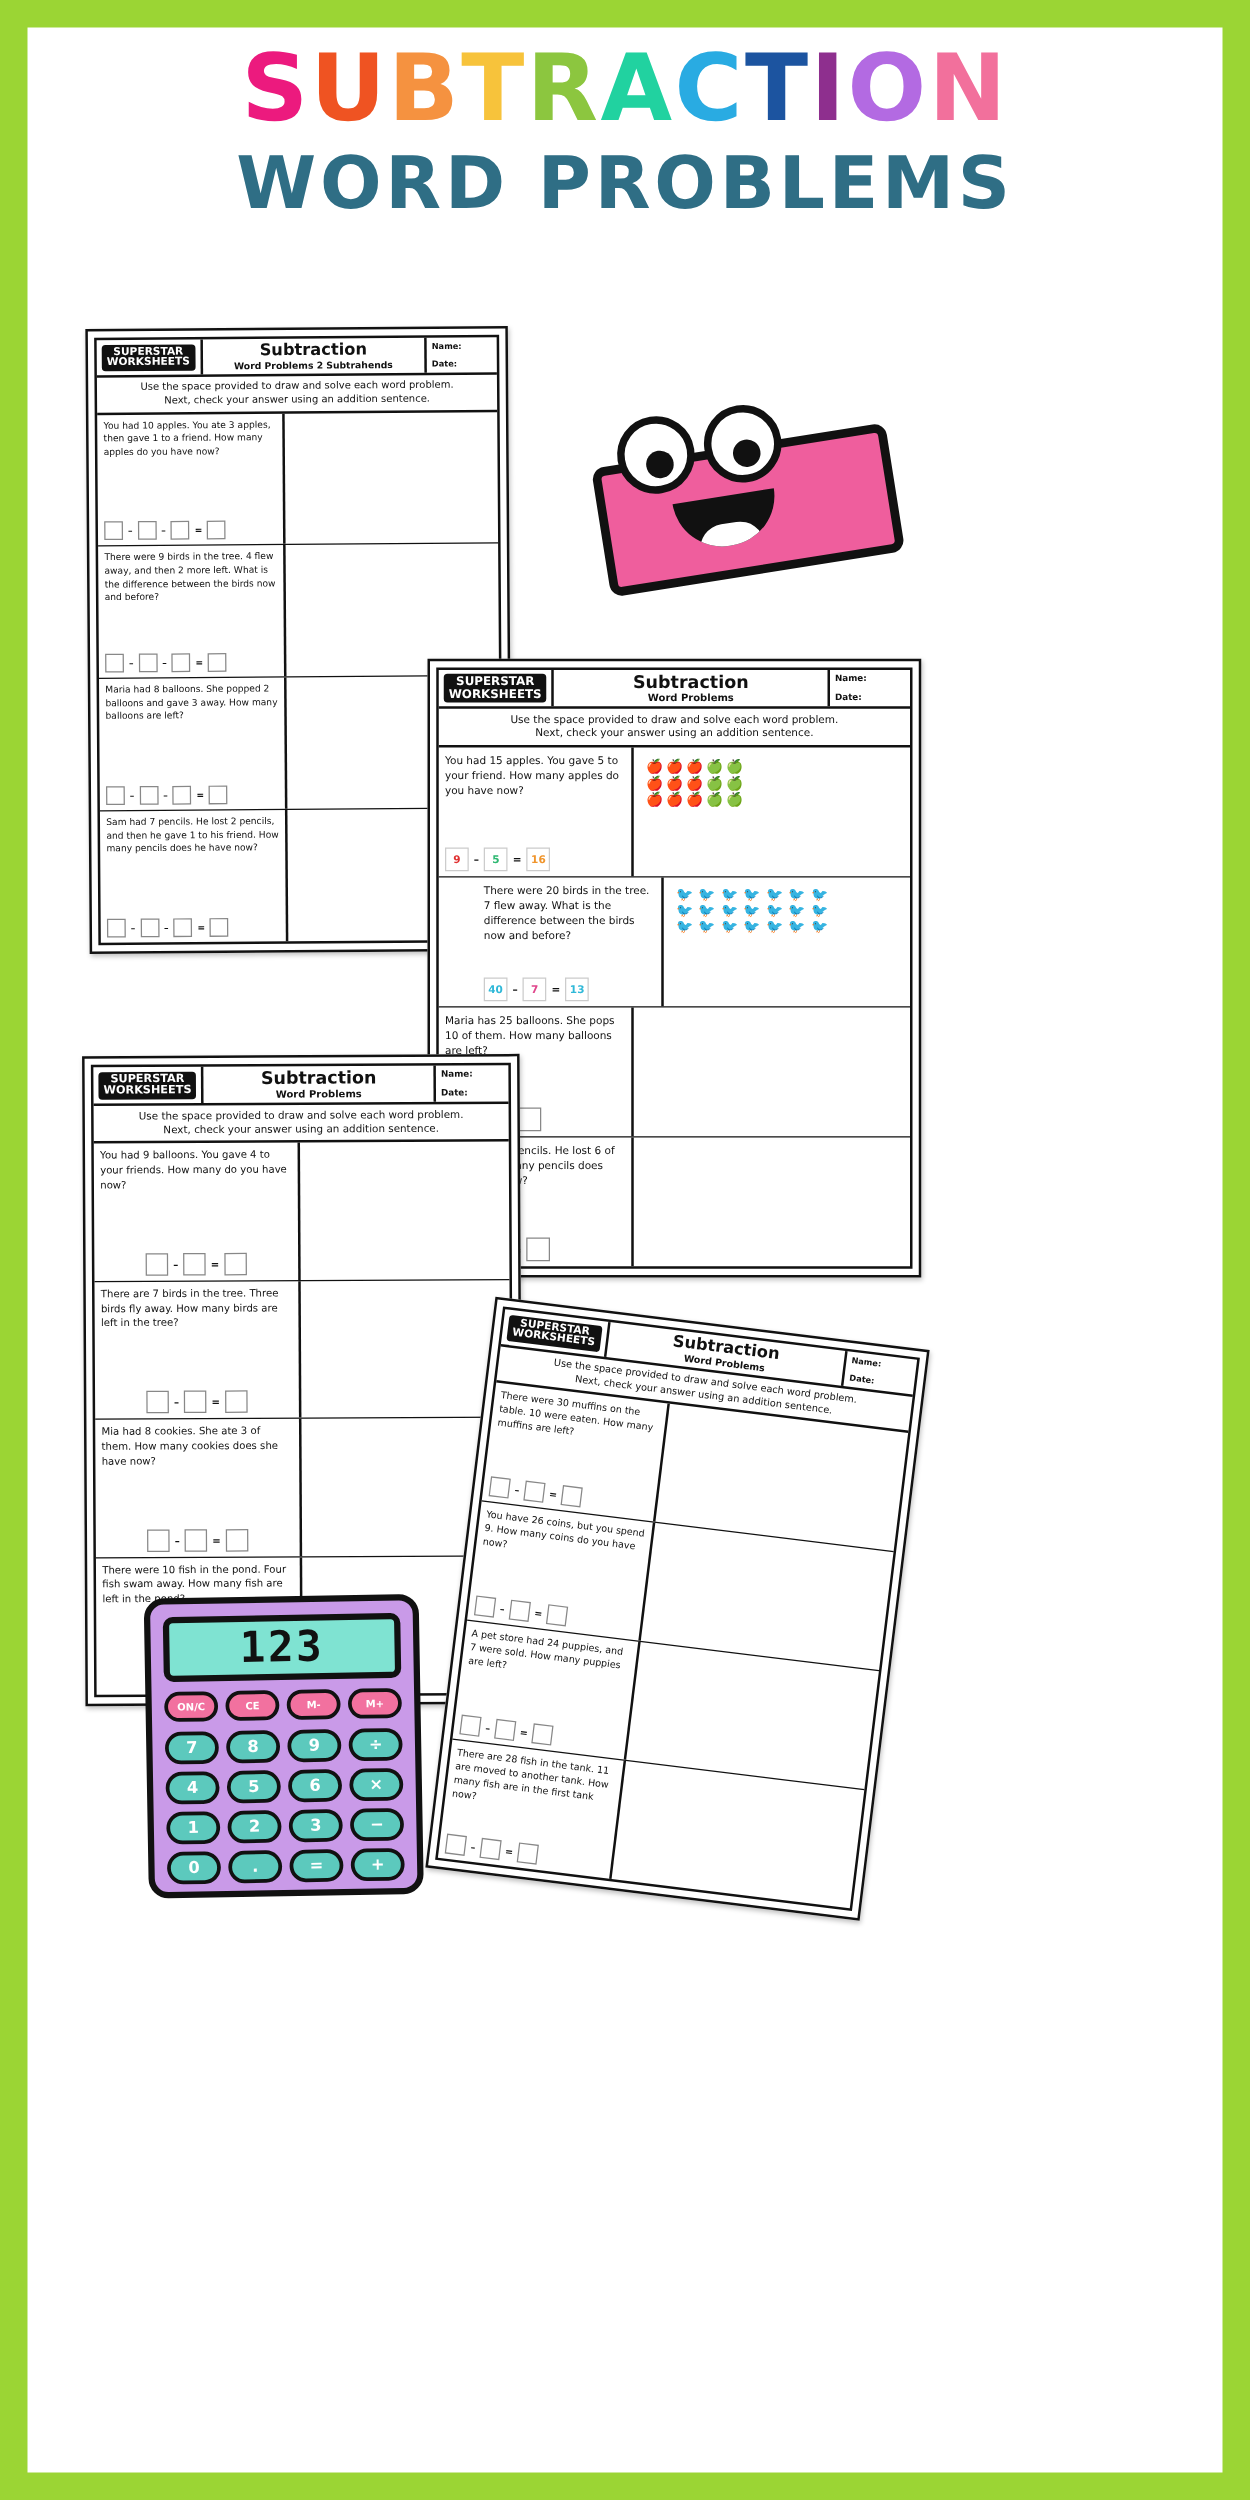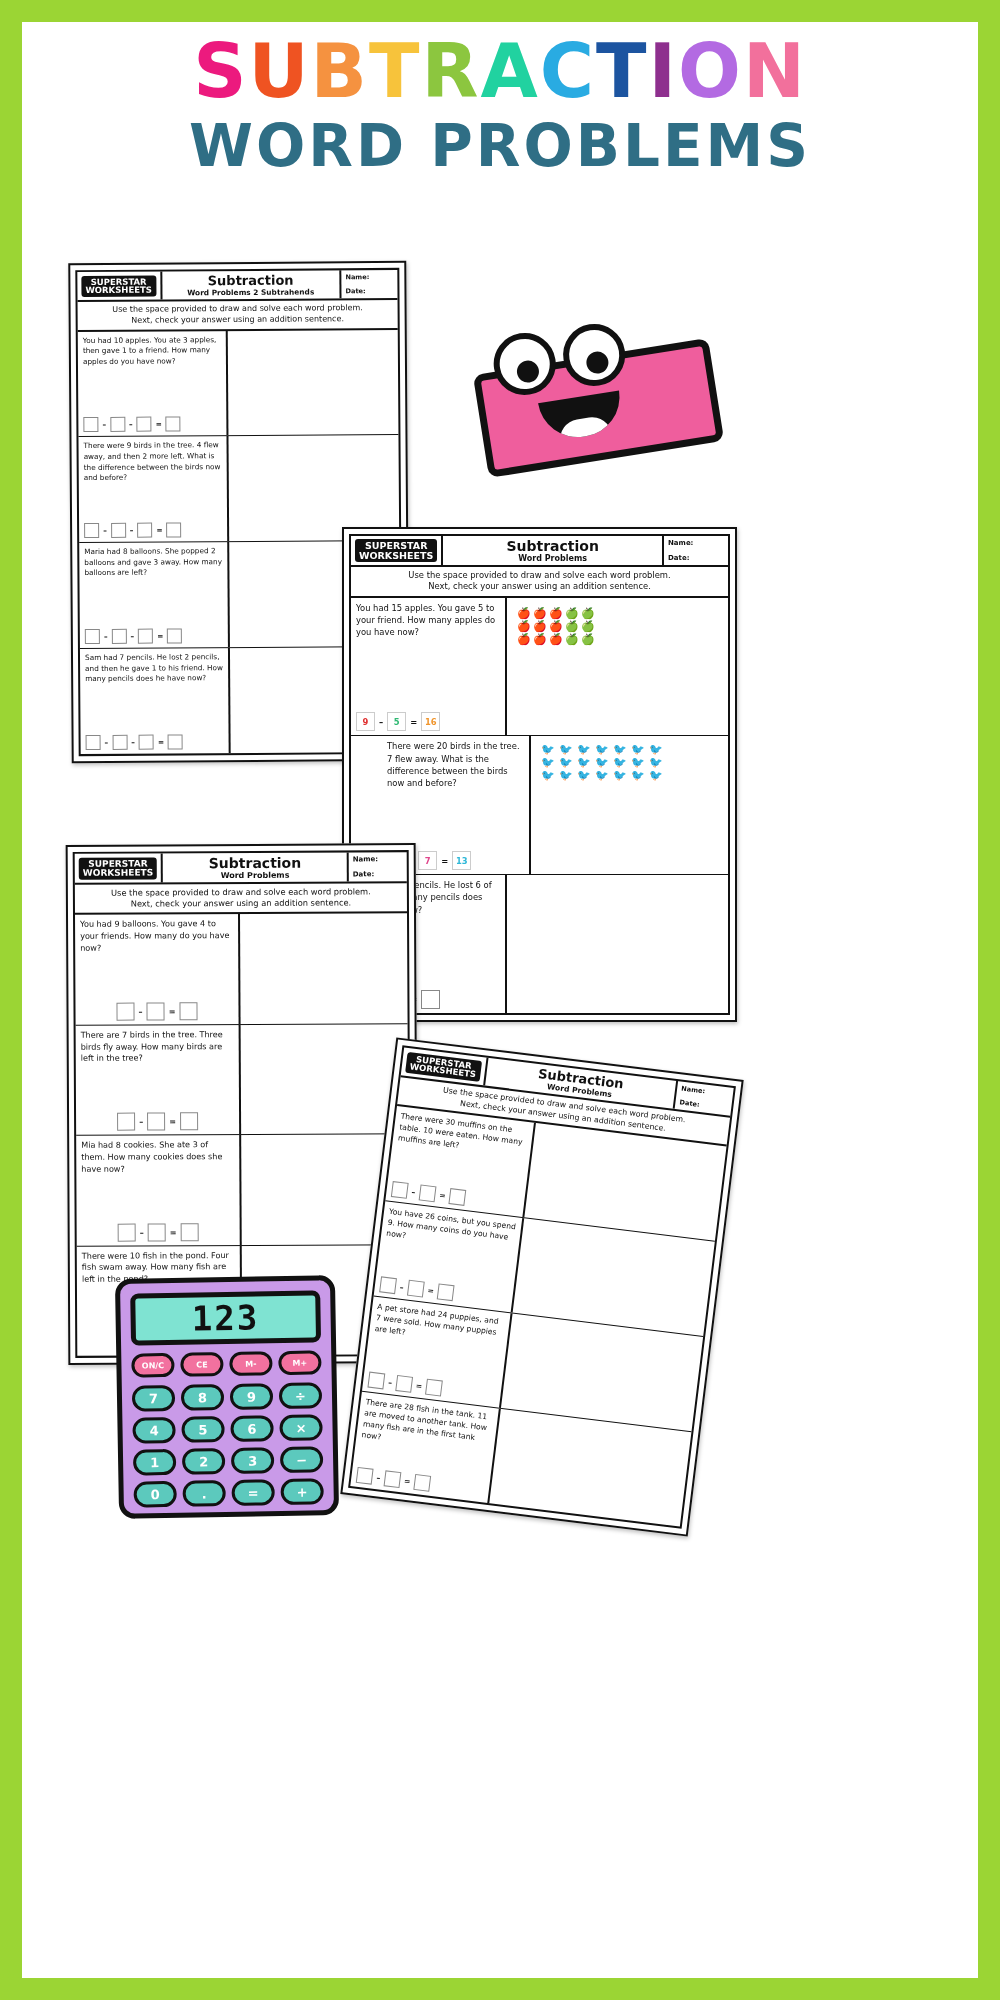--- a/index.html
+++ b/index.html
@@ -346,20 +346,33 @@
                   <span style="color:#e48;">🐦</span>
                 <span style="color:#3cf;">🐦</span>
                   <span style="color:#3cf;">🐦</span>
                   <span style="color:#3cf;">🐦</span>
                   <span style="color:#3cf;">🐦</span>
                   <span style="color:#3cf;">🐦</span>
                   <span style="color:#e48;">🐦</span>
                   <span style="color:#e48;">🐦</span>
               </div>
             </div>
+          </div>
+          <div class="prow">
+            <div class="pq" style="width:156px;">
+              <div class="qtext">Maria has 25 balloons. She pops 10 of them. How many balloons are left?</div>
+              <div class="eqn">
+                <span class="bx" style="width:19px;height:19px;"></span>
+                <span class="op">–</span>
+                <span class="bx" style="width:19px;height:19px;"></span>
+                <span class="op"></span>
+                <span class="bx" style="width:19px;height:19px;"></span>
+              </div>
+            </div>
+            <div class="pa"></div>
           </div>
           <div class="prow">
             <div class="pq" style="width:156px;">
               <div class="qtext">Sam had 18 pencils. He lost 6 of them. How many pencils does Sam have now?</div>
               <div class="eqn">
                 <span class="bx" style="width:19px;height:19px;"></span>
                 <span class="op">–</span>
                 <span class="bx" style="width:19px;height:19px;"></span>
                 <span class="op">=</span>
                 <span class="bx" style="width:19px;height:19px;"></span>

